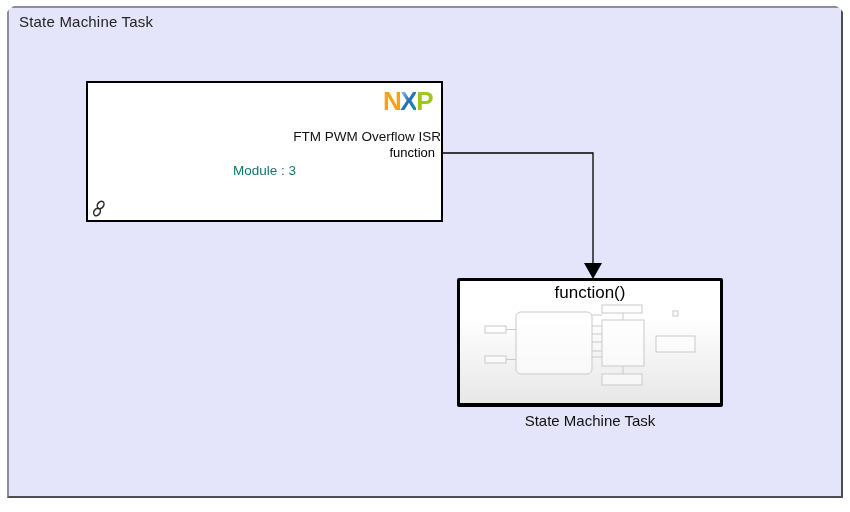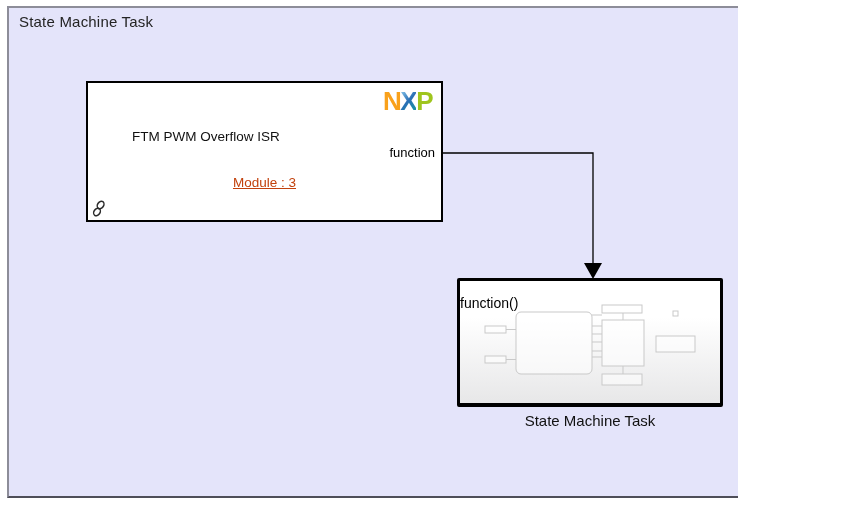--- a/index.html
+++ b/index.html
@@ -2,59 +2,59 @@
 <html style="--canvas-bg: #ffffff; --area-bg: #e4e4fa; --area-border: #6e6e7a; --nxp-orange: #f9a11b; --nxp-blue: #2d8fc9; --nxp-green: #9fc51e; --wire: #000000;"><head>
 <meta charset="utf-8">
 <style>
   :root{
     --canvas-bg:#ffffff; --area-bg:#e4e4fa; --area-border:#6e6e7a;
     --nxp-orange:#f9a11b; --nxp-blue:#2d8fc9; --nxp-green:#9fc51e; --wire:#000000;
   }
   *{box-sizing:border-box;margin:0;padding:0}
   html,body{width:850px;height:512px;background:var(--canvas-bg);
     font-family:"Liberation Sans",sans-serif;}
-  #stage{position:relative;width:738px;height:512px;overflow:hidden;}
+  #stage{position:relative;width:850px;height:512px;overflow:hidden;border-radius:32px;}
 
   
   .area{position:absolute;left:7px;top:6px;width:836px;height:492px;
     background:var(--area-bg);
     border-style:solid;border-width:2px;
     border-color:#8d8d99 #4e4e58 #4e4e58 #8d8d99;}
   .area-title{position:absolute;left:10px;top:5px;font-size:15px;color:#242424;
     letter-spacing:.2px;white-space:nowrap;}
 
   
   .isr-block{position:absolute;left:86px;top:81px;width:357px;height:141px;
     background:#ffffff;border:2px solid #000;}
-  .isr-line1{position:absolute;left:0;top:46px;width:100%;text-align:left;
-    font-size:13.5px;color:#111;white-space:nowrap;margin-left:44px;}
-  .isr-line2{position:absolute;left:0;top:92px;width:100%;text-align:center;
-    font-size:13.5px;color:#c2410c;white-space:nowrap;text-decoration:underline;}
+  .isr-line1{position:absolute;left:0;top:46px;width:100%;text-align:right;
+    font-size:13.5px;color:#111;white-space:nowrap;}
+  .isr-line2{position:absolute;left:0;top:80px;width:100%;text-align:center;
+    font-size:13.5px;color:#0f766e;white-space:nowrap;}
   .port-out{position:absolute;right:6px;top:62px;font-size:13px;color:#000000;
     white-space:nowrap;}
   .nxp-logo{position:absolute;right:9px;top:5px;display:flex;align-items:baseline;
     font-weight:700;font-size:26px;line-height:26px;letter-spacing:-1.5px;}
   .nxp-n{color:var(--nxp-orange);}
   .nxp-x{color:var(--nxp-blue);}
   .nxp-p{color:var(--nxp-green);}
   @supports (-webkit-background-clip:text){
     .nxp-x{background:linear-gradient(135deg,#85c3e9 10%,#2a6fb5 50%,#14989e 95%);
       -webkit-background-clip:text;background-clip:text;color:transparent;}
   }
   .link-badge{position:absolute;left:4px;bottom:2px;width:14px;height:18px;}
 
   
   .wires{position:absolute;left:0;top:0;pointer-events:none;}
 
   
   .subsystem{position:absolute;left:457px;top:278px;width:266px;height:129px;
     border:3px solid #000;border-bottom-width:4px;border-radius:2px;
     background:linear-gradient(#ffffff 30%,#e7e7e8 100%);}
-  .subsys-trigger{position:absolute;left:0;top:14px;width:100%;
-    font-size:14px;color:#000;z-index:2;white-space:nowrap;}
+  .subsys-trigger{position:absolute;left:0;top:2px;width:100%;text-align:center;
+    font-size:17px;color:#000;z-index:2;white-space:nowrap;}
   .subsys-preview{position:absolute;left:0;top:0;z-index:1;}
   .subsys-caption{position:absolute;left:457px;top:412px;width:266px;
     text-align:center;font-size:15px;color:#111;white-space:nowrap;}
 </style>
 </head>
 <body>
 
 <div id="stage">
 
   <div class="area">

